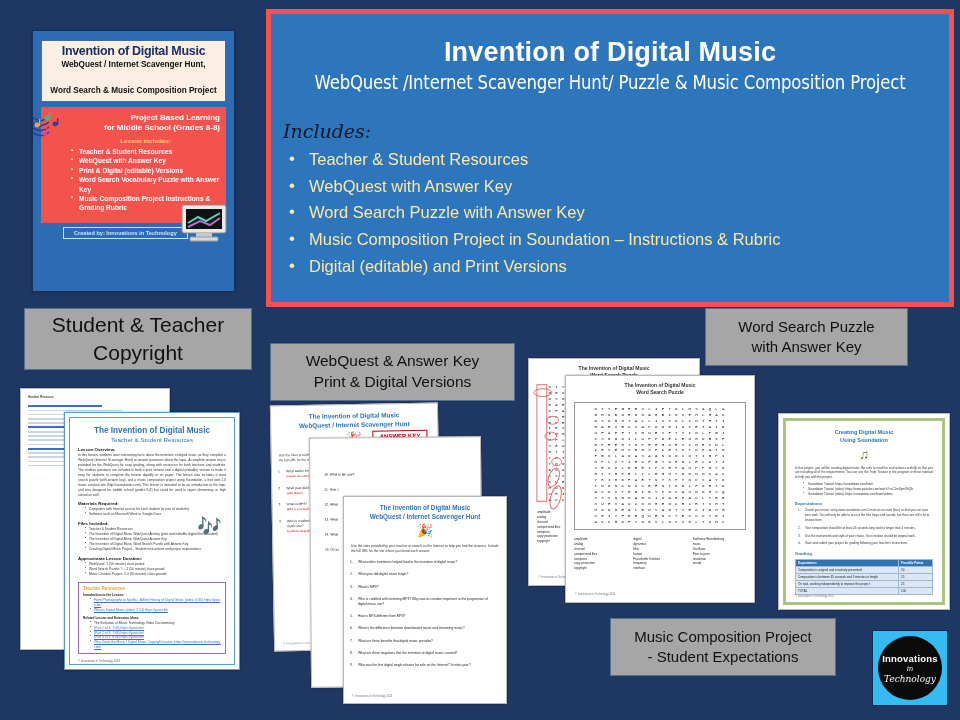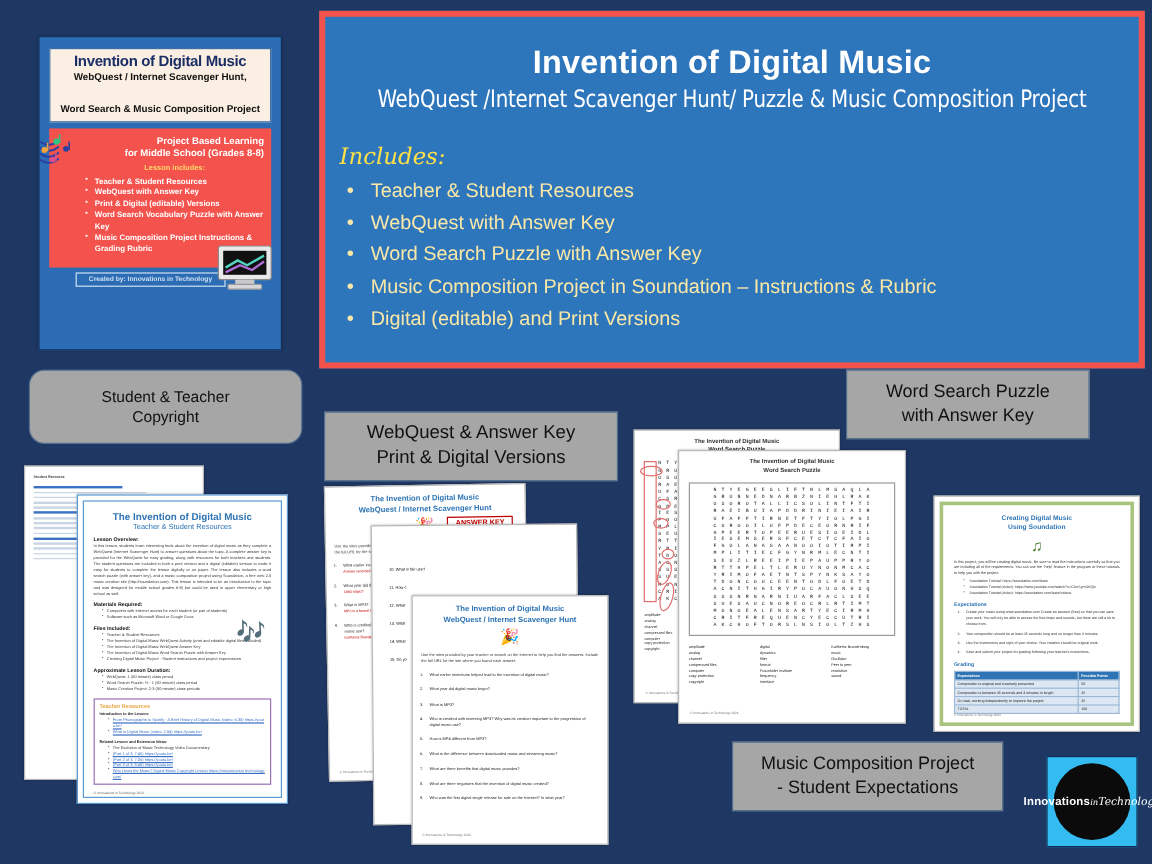--- a/index.html
+++ b/index.html
@@ -67,40 +67,40 @@
   .banner-title {
     color:#fff; font-weight:bold; font-size: 27px; text-align:center;
     margin-top: 23px; letter-spacing: .2px;
   }
   .banner-sub {
     color:#fff; font-size: 20px; text-align:center; margin-top: 2px;
     font-family: "DejaVu Sans", sans-serif; font-stretch: condensed;
     transform: scaleX(0.92); letter-spacing: -0.2px;
   }
   .banner-includes {
-    color:#fde047; font-size: 19px; font-style: italic; margin: 26px 0 4px 12px;
+    color:#0f172a; font-size: 19px; font-style: italic; margin: 26px 0 4px 12px;
     font-family: "DejaVu Serif", serif;
   }
   .banner-list { list-style:none; margin-left: 12px; }
   .banner-list li {
     color:#fbe8a6; font-size: 16.5px; line-height: 1.62;
     position: relative; padding-left: 26px;
   }
   .banner-list li:before {
     content:"•"; position:absolute; left: 6px; top:-1px; font-size:17px;
   }
 
   
   .glabel {
     background: #a6a6a6; border: 1px solid #53708f;
     color:#111; text-align:center;
     display:flex; flex-direction:column; justify-content:center;
     line-height: 1.34;
   }
-  #label-resources { left: 24px; top: 308px; width: 228px; height: 62px; font-size: 13px; border-radius: 13px; }
+  #label-resources { left: 24px; top: 308px; width: 228px; height: 62px; font-size: 21px; }
   #label-webquest  { left: 270px; top: 343px; width: 245px; height: 58px; font-size: 15.5px; }
   #label-wordsearch{ left: 705px; top: 308px; width: 203px; height: 58px; font-size: 15px; }
   #label-music     { left: 610px; top: 618px; width: 226px; height: 58px; font-size: 15px; }
 
   
   .page { background:#fff; border:1px solid #b9b9b9; box-shadow: 0 0 2px rgba(0,0,0,.35); overflow:hidden; }
 
   
   #res-back { left: 20px; top: 388px; width: 150px; height: 262px; padding: 6px 7px; }
   #res-front { left: 64px; top: 412px; width: 176px; height: 258px; border:1px solid #5b9bd5; padding: 0; }
@@ -170,21 +170,21 @@
   .sd-foot { position:absolute; left:9px; bottom:4px; color:#777; font-size:2.6px;}
 
   
   #logo {
     left: 872px; top: 630px; width: 76px; height: 76px;
     background:#33bbf2; border:1px solid #0f2c52;
     display:flex; align-items:center; justify-content:center;
   }
   .logo-circle {
     width:64px; height:64px; border-radius:50%; background:#0b0b0b;
-    display:flex; flex-direction:row; align-items:center; justify-content:center;
+    display:flex; flex-direction:column; align-items:center; justify-content:center;
     color:#fff;
   }
   .logo-l1 { font-size:9.5px; font-weight:bold; letter-spacing:.2px;}
   .logo-l2 { font-size:7px; font-style:italic; font-family:"DejaVu Serif", serif; margin-top:1px;}
   .logo-l3 { font-size:9px; font-style:italic; font-family:"DejaVu Serif", serif; margin-top:1px;}
 </style>
 </head>
 <body>
 
 <div class="abs page" id="cover-thumb" style="background:#2b6cb5;">

